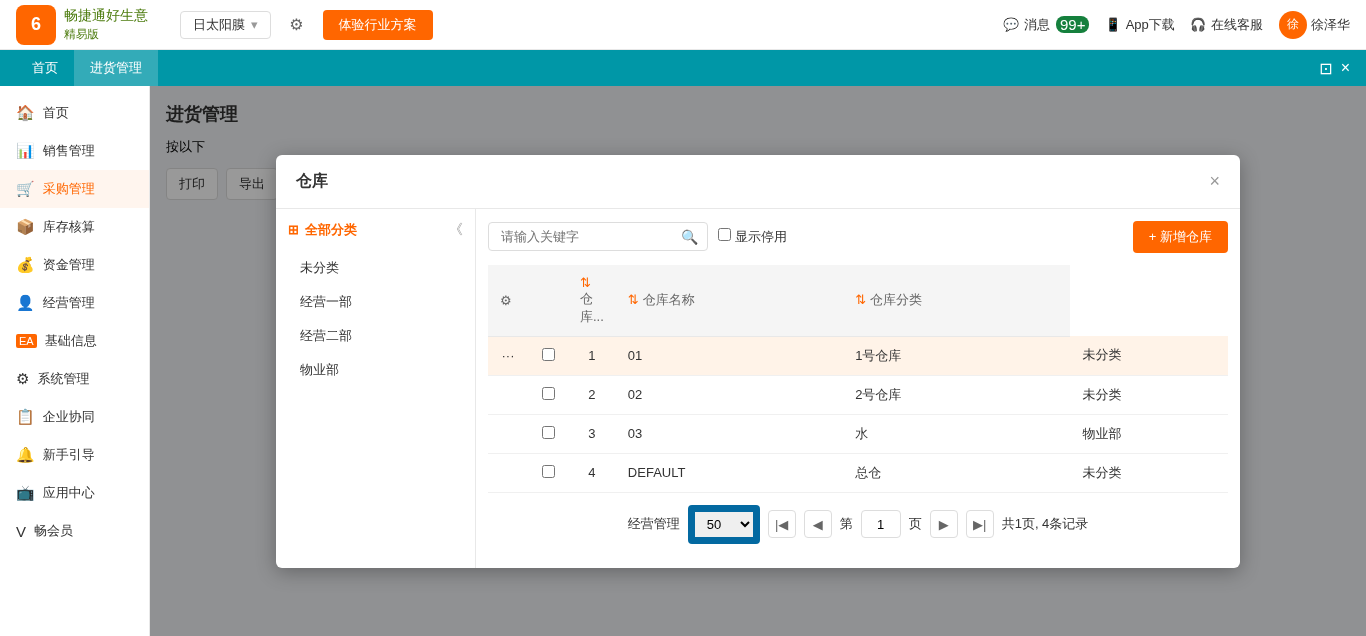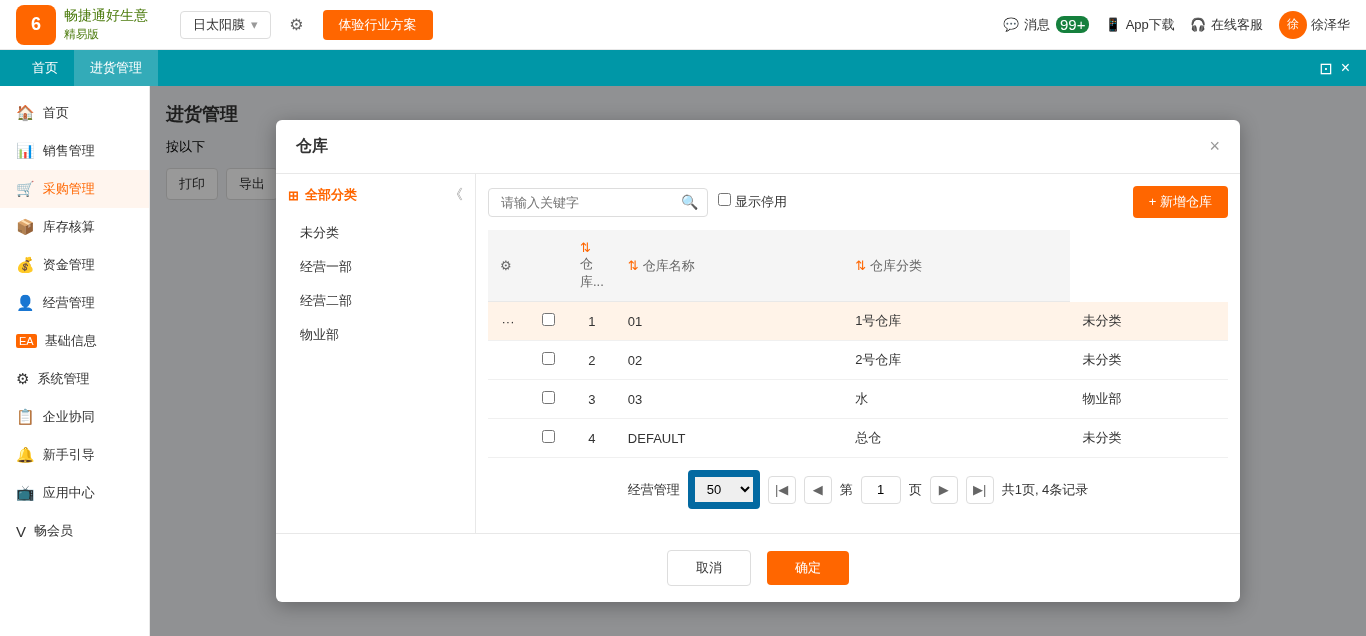--- a/index.html
+++ b/index.html
@@ -465,22 +465,18 @@
               <span>第</span>
               <input class="pagination-input" type="text" value="1" style="">
               <span>页</span>
               <div class="pagination-btn">▶</div>
               <div class="pagination-btn">▶|</div>
               <span>共1页, 4条记录</span>
             </div>
           </div>
         </div>
 
-        <div class="modal-footer">
-          <button class="btn-cancel">取消</button>
-          <button class="btn-confirm">确定</button>
-        </div>
 
       </div>
     </div>
 
   </div>
 </div>
 
 </body></html>

